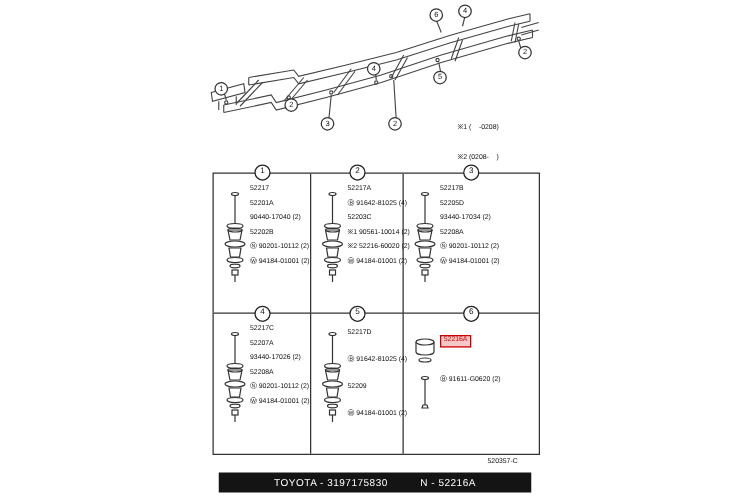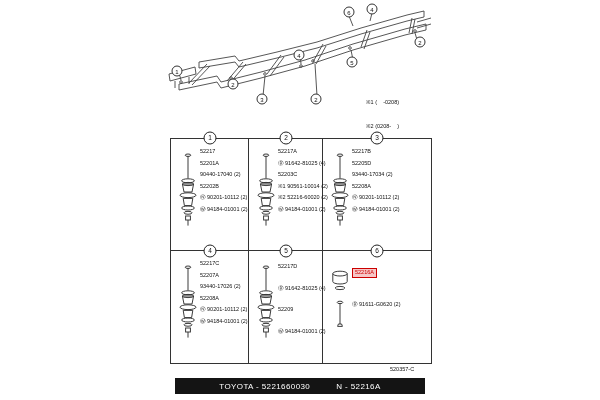--- a/index.html
+++ b/index.html
@@ -235,17 +235,17 @@
       <div class="labels sparse2">
         <div class="lbl hl">52216A</div>
         <div class="lbl">Ⓑ 91611-G0620 (2)</div>
       </div>
     </div>
 
   </div>
 
   <div class="doccode">520357-C</div>
   <div class="footer">
-    <span>TOYOTA - 5221660030</span>
+    <span>TOYOTA - 3197175830</span>
     <span>N - 52216A</span>
   </div>
 
 </div>
 
 </body></html>

